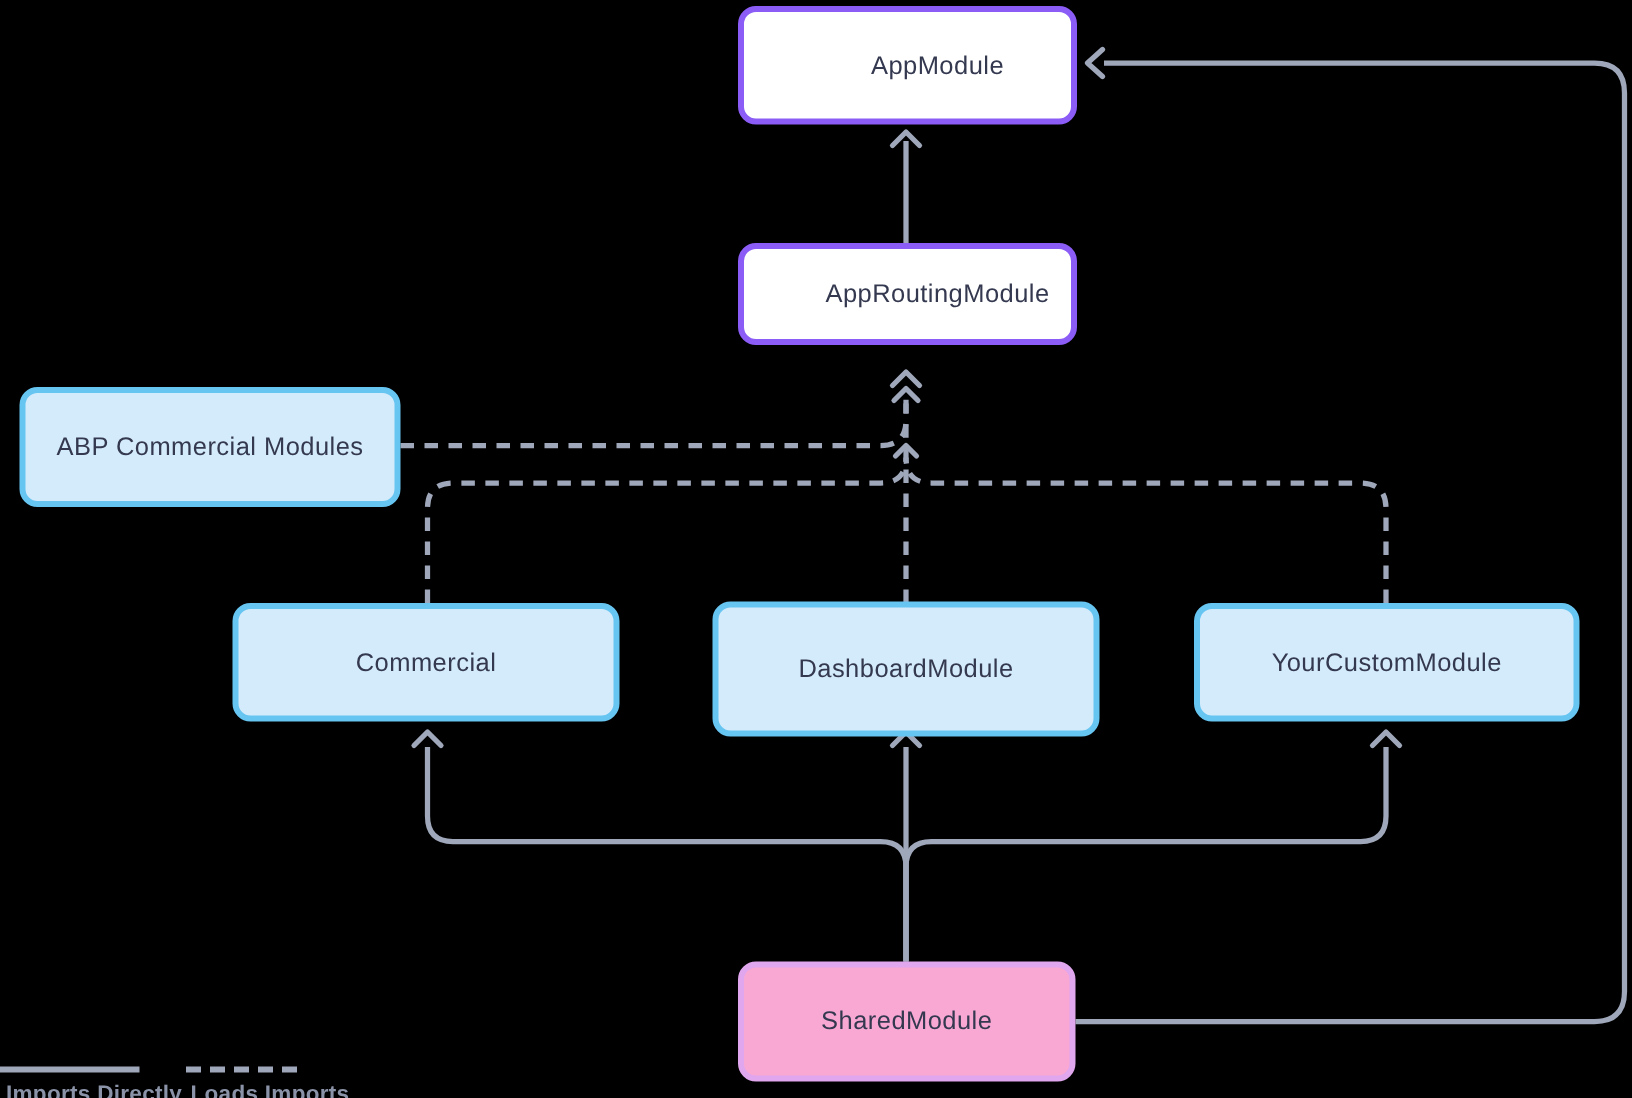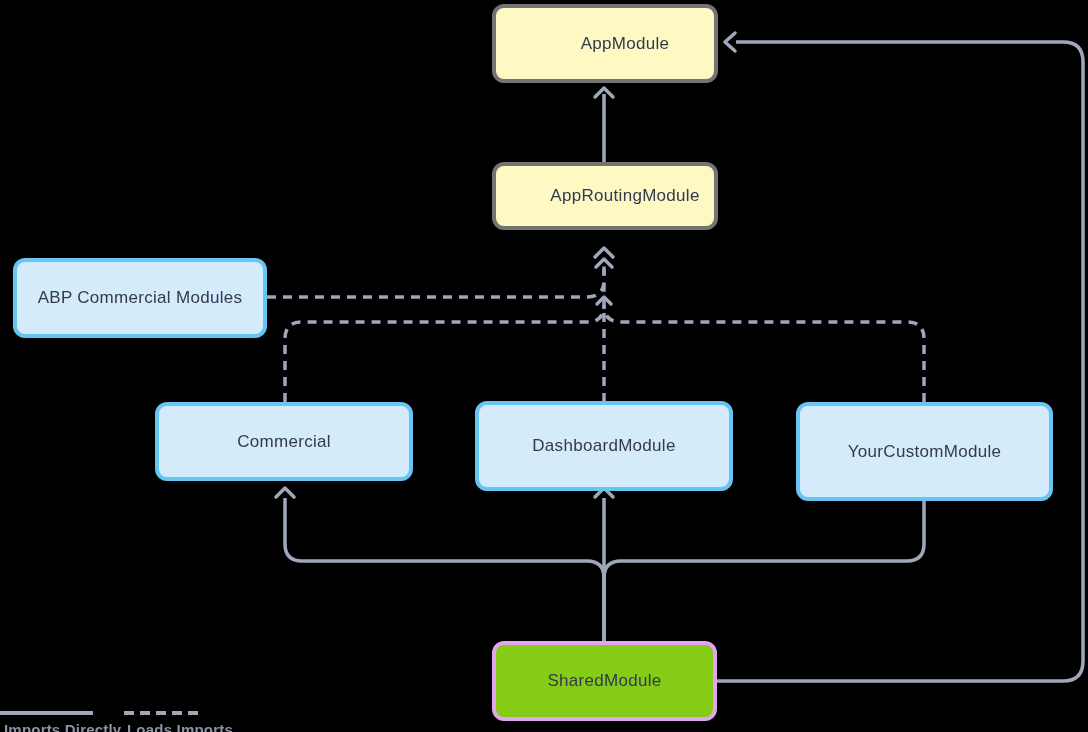--- a/index.html
+++ b/index.html
@@ -22,23 +22,23 @@
     display: flex;
     align-items: center;
     justify-content: center;
     border-radius: 12px;
     font-size: 17px;
     font-weight: 500;
     color: #343950;
     letter-spacing: 0.3px;
     text-align: center;
   }
-  .node.pink   { background: #fef9c3; border: 4px solid #737373; padding-left: 40px; }
+  .node.pink   { background: #ffffff; border: 4px solid #8b5cf6; padding-left: 40px; }
   .node.blue   { background: #d4ebfc; border: 4px solid #67c5f1; }
-  .node.purple { background: #84cc16; border: 4px solid #e0a6ee; }
+  .node.purple { background: #f9a8d4; border: 4px solid #e0a6ee; }
 
   .legend { position: absolute; left: 0; top: 707px; width: 260px; height: 34px; padding-left: 17px; }
   .legend .swatch-solid {
     position: absolute; left: 0; top: 4px; width: 93px; height: 4px;
     background: #9fa7ba;
   }
   .legend .swatch-dashed {
     position: absolute; left: 124px; top: 4px; width: 78px; height: 4px;
     background: repeating-linear-gradient(to right, #9fa7ba 0 10px, transparent 10px 16px);
   }
@@ -115,21 +115,21 @@
   </div>
 
   <div class="node blue" style="left:155px; top:402px; width:258px; height:79px;">
     <span>Commercial</span>
   </div>
 
   <div class="node blue" style="left:475px; top:401px; width:258px; height:90px;">
     <span>DashboardModule</span>
   </div>
 
-  <div class="node blue" style="left:796px; top:402px; width:257px; height:99px;">
+  <div class="node blue" style="left:796px; top:402px; width:257px; height:79px;">
     <span>YourCustomModule</span>
   </div>
 
   <div class="node purple" style="left:492px; top:641px; width:225px; height:80px;">
     <span>SharedModule</span>
   </div>
 
   <div class="legend">
     <div class="swatch-solid"></div>
     <div class="lg-label lg-imports">Imports Directly</div>

